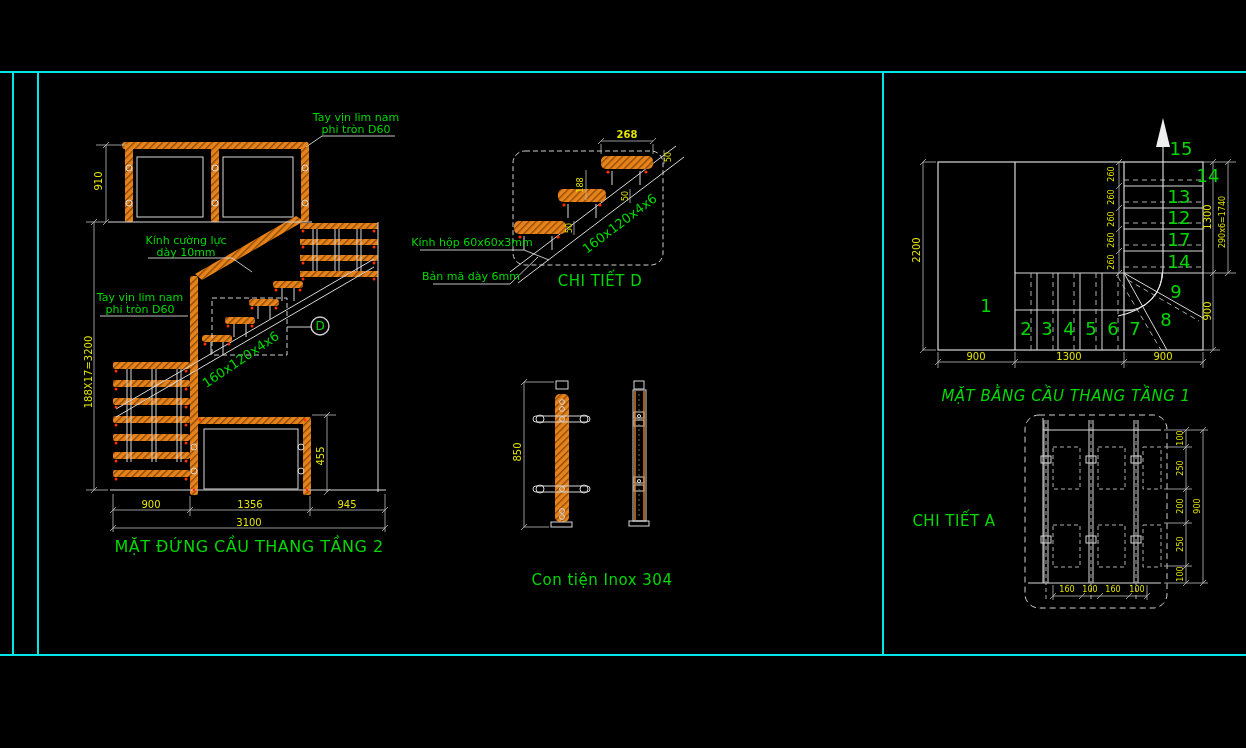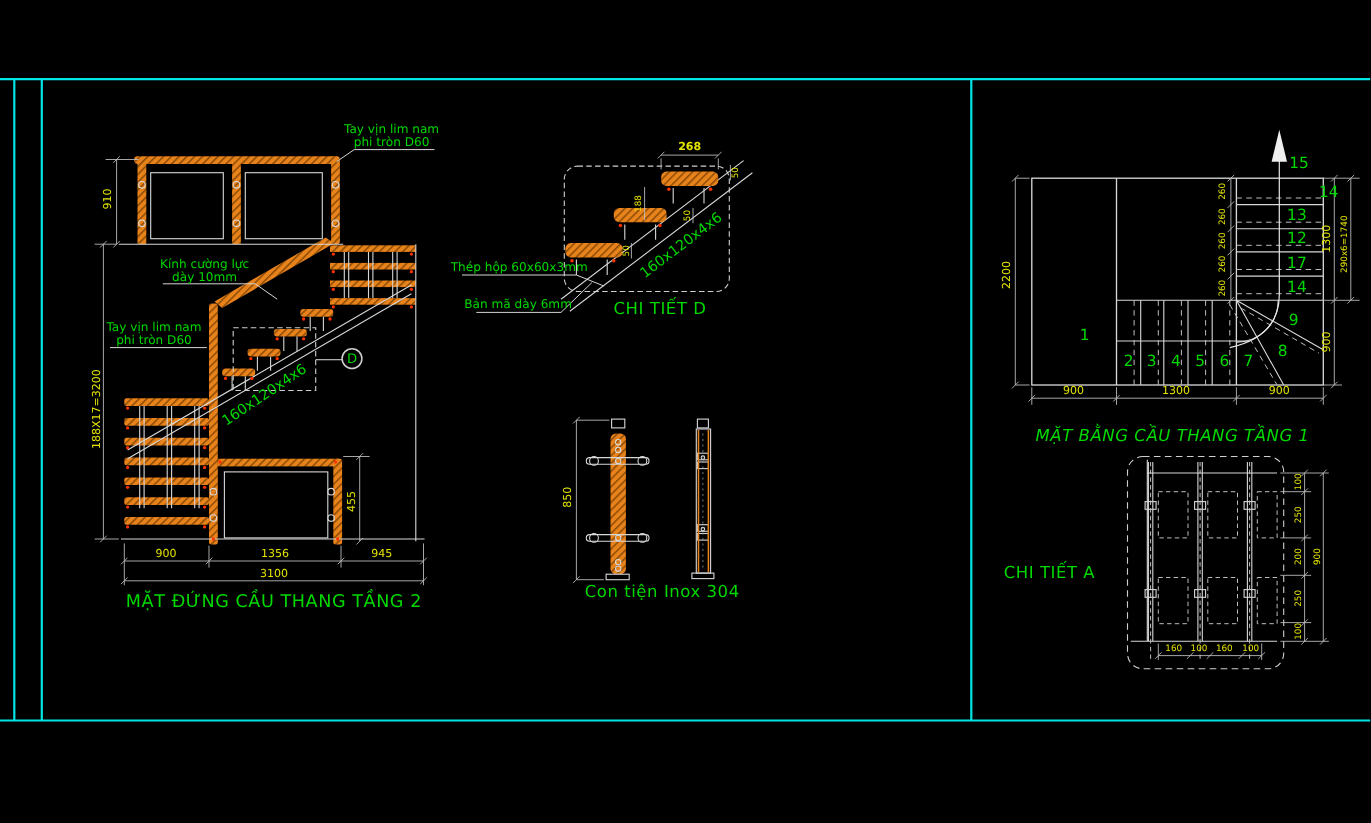--- a/index.html
+++ b/index.html
@@ -10,21 +10,21 @@
   .r90{transform:translate(-50%,-50%) rotate(-90deg);}
   .d34{transform:translate(-50%,-50%) rotate(-34deg);}
   .d37{transform:translate(-50%,-50%) rotate(-37deg);}
   .g{color:#00d800;}
   .y{color:#e3e300;}
   .lbl{font-size:11px;text-align:center;}
   .ttl{font-size:16px;letter-spacing:.5px;}
   .ttl2{font-size:15px;letter-spacing:.5px;}
   .dim{font-size:10px;}
   .dims{font-size:8px;}
-  .num{font-size:14px;}
+  .num{font-size:18px;}
   .spec{font-size:13px;}
   .dmark{font-size:12px;}
 </style>
 </head>
 <body>
 
 <div class="canvas">
 
 <svg class="lw" width="1246" height="748">
   <defs>
@@ -301,27 +301,27 @@
 <div class="t dim y" style="left:250px;top:504px;">1356</div>
 <div class="t dim y" style="left:347px;top:504px;">945</div>
 <div class="t dim y" style="left:249px;top:522px;">3100</div>
 <div class="t ttl g" style="left:249px;top:547px;">MẶT ĐỨNG CẦU THANG TẦNG 2</div>
 
 <div class="t dim y" style="left:627px;top:134px;font-weight:bold;">268</div>
 <div class="t r90 dims y" style="left:669px;top:157px;">50</div>
 <div class="t r90 dims y" style="left:581px;top:185px;">188</div>
 <div class="t r90 dims y" style="left:626px;top:196px;">50</div>
 <div class="t r90 dims y" style="left:570px;top:228px;">50</div>
-<div class="t lbl g" style="left:472px;top:243px;">Thép hộp 60x60x3mm</div>
+<div class="t lbl g" style="left:472px;top:243px;">Kính hộp 60x60x3mm</div>
 <div class="t lbl g" style="left:471px;top:277px;">Bản mã dày 6mm</div>
 <div class="t d37 spec g" style="left:620px;top:224px;">160x120x4x6</div>
 <div class="t ttl2 g" style="left:600px;top:281px;">CHI TIẾT D</div>
 
 <div class="t r90 dim y" style="left:517px;top:452px;">850</div>
-<div class="t ttl2 g" style="left:602px;top:538px;">Con tiện Inox 304</div>
+<div class="t ttl2 g" style="left:602px;top:580px;">Con tiện Inox 304</div>
 
 <div class="t num g" style="left:986px;top:306px;">1</div>
 <div class="t num g" style="left:1026px;top:329px;">2</div>
 <div class="t num g" style="left:1047px;top:329px;">3</div>
 <div class="t num g" style="left:1069px;top:329px;">4</div>
 <div class="t num g" style="left:1091px;top:329px;">5</div>
 <div class="t num g" style="left:1113px;top:329px;">6</div>
 <div class="t num g" style="left:1135px;top:329px;">7</div>
 <div class="t num g" style="left:1166px;top:320px;">8</div>
 <div class="t num g" style="left:1176px;top:292px;">9</div>

